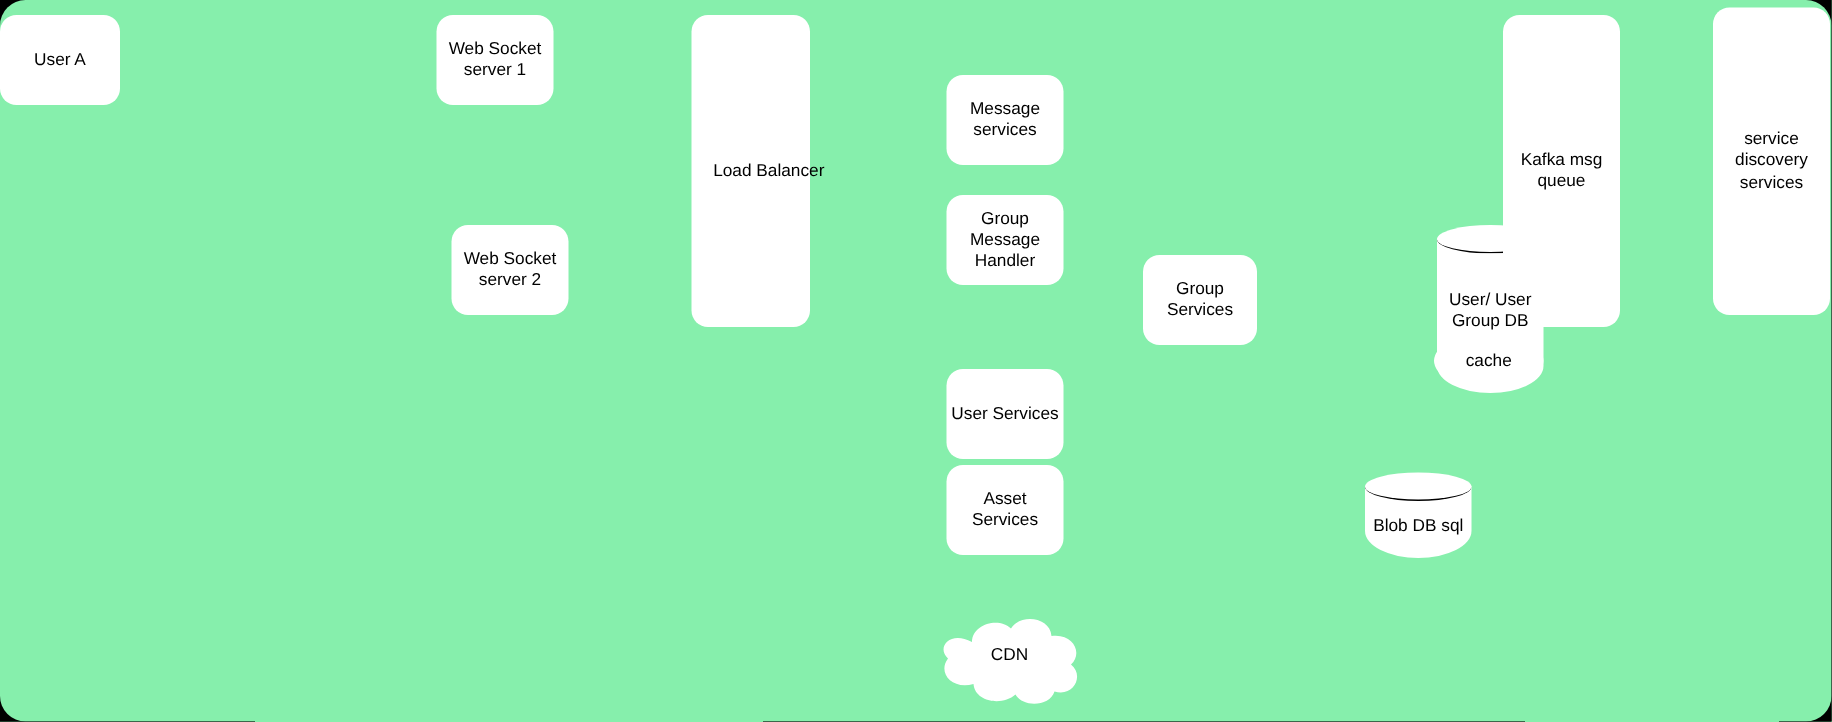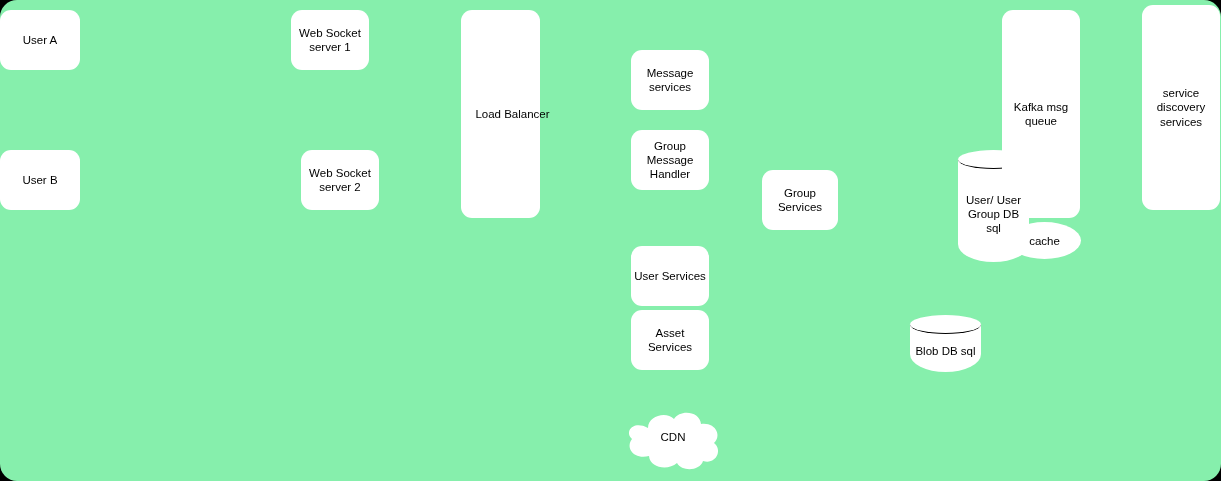--- a/index.html
+++ b/index.html
@@ -129,23 +129,20 @@
 </style>
 </head>
 <body>
 
 <div id="canvas">
 
   <div class="node" style="left:0px; top:10px; width:80px; height:60px;">
     <span class="lbl">User A</span>
   </div>
 
-  <div class="node" style="left:0px; top:150px; width:80px; height:60px;">
-    <span class="lbl">User B</span>
-  </div>
 
   <div class="node" style="left:291px; top:10px; width:78px; height:60px;">
     <span class="lbl">Web Socket
 server 1</span>
   </div>
 
   <div class="node" style="left:301px; top:150px; width:78px; height:60px;">
     <span class="lbl">Web Socket
 server 2</span>
   </div>
@@ -209,21 +206,21 @@
     <div class="top"></div>
     <div class="cyl-lbl">Blob DB sql</div>
   </div>
 
 
   <div class="node" style="left:1002px; top:10px; width:78px; height:208px;">
     <span class="lbl">Kafka msg
 queue</span>
   </div>
 
-  <div class="ellipse" style="left:1008px; top:222px; width:73px; height:37px;text-align:right;">
+  <div class="ellipse" style="left:956px; top:222px; width:73px; height:37px;text-align:right;">
     <span class="lbl">cache</span>
   </div>
 
   <div class="node" style="left:1142px; top:5px; width:78px; height:205px;">
     <span class="lbl">service
 discovery
 services</span>
   </div>
 
 </div>

